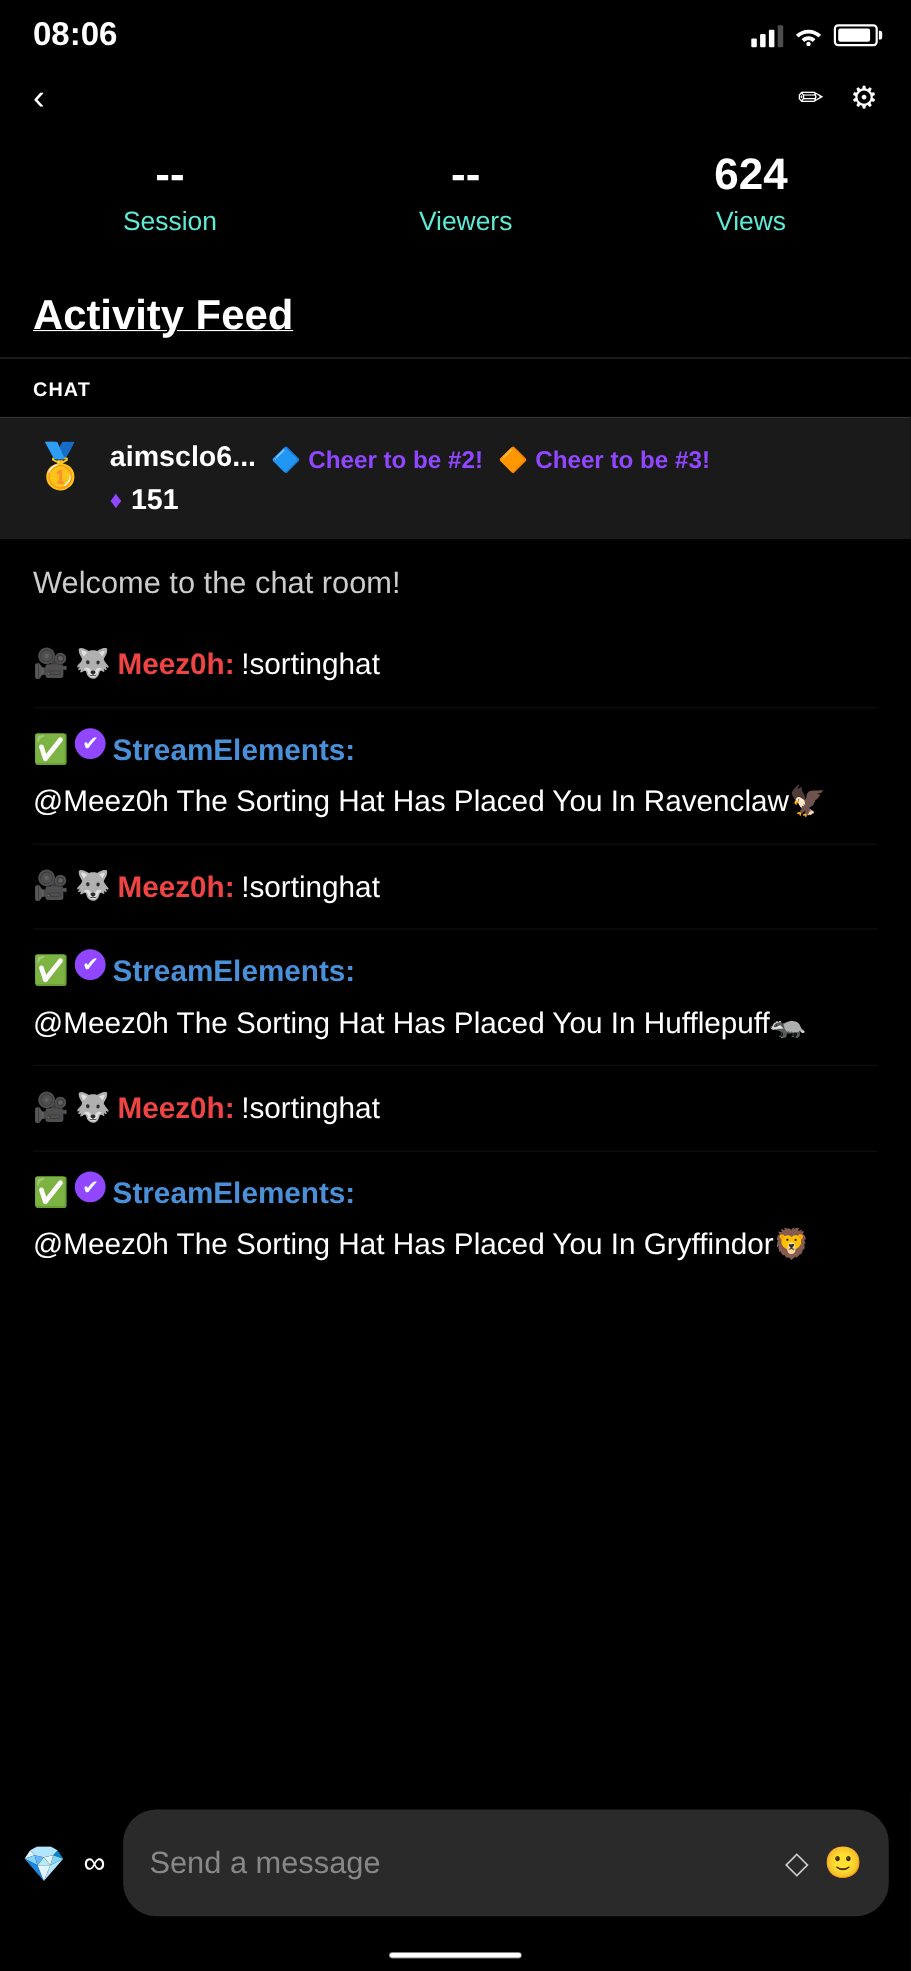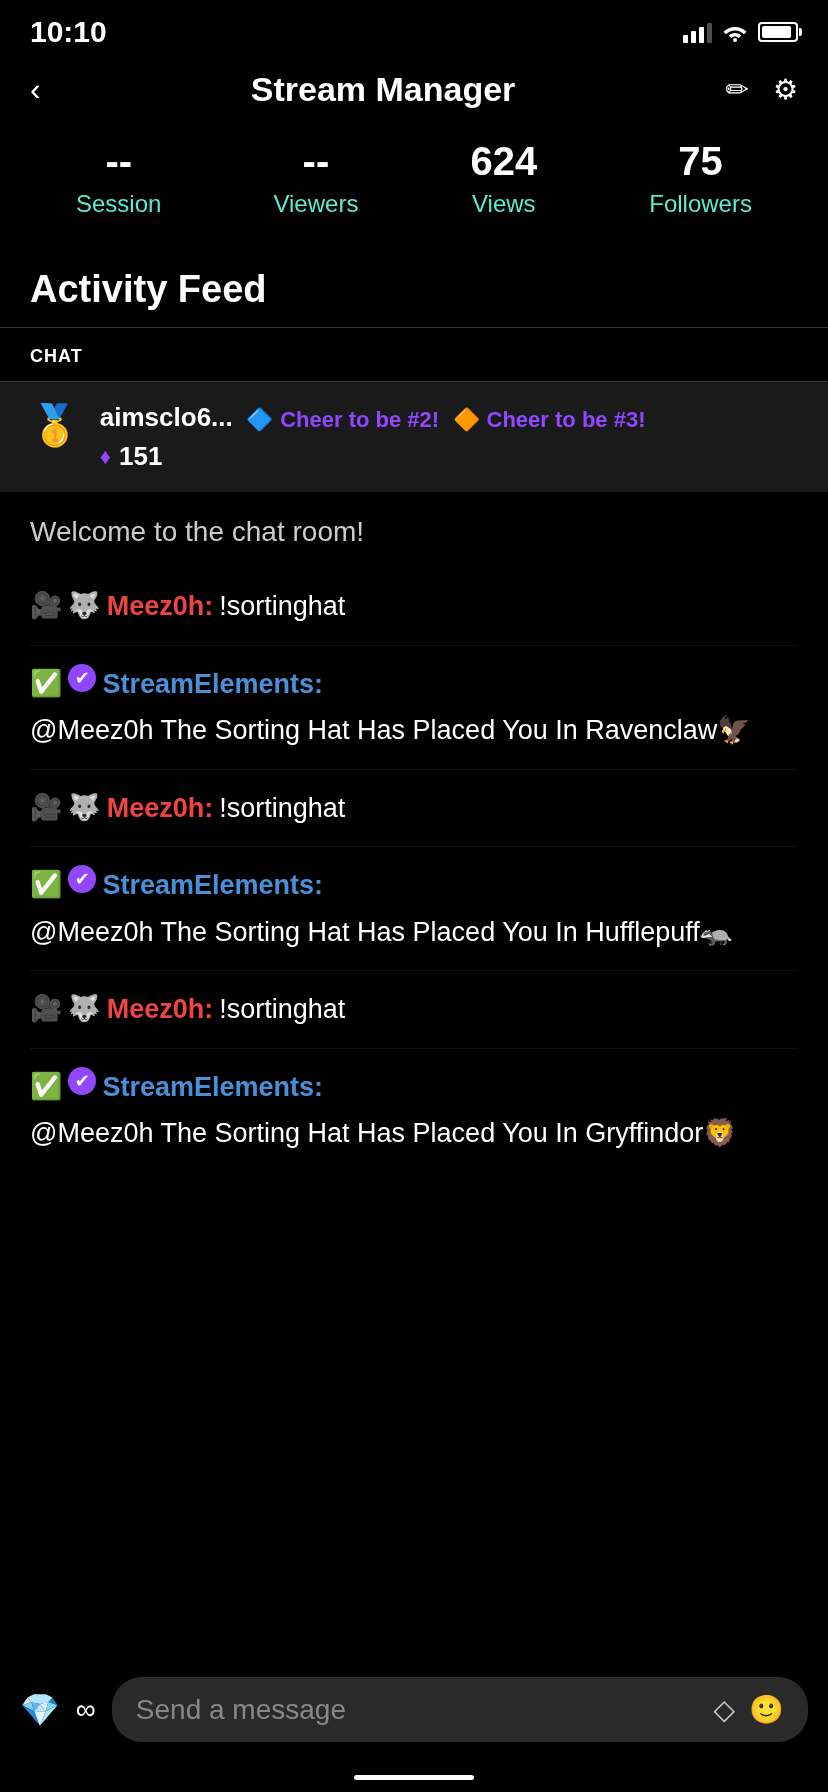--- a/index.html
+++ b/index.html
@@ -124,20 +124,21 @@
     .stat-label {
       font-size: 24px;
       color: #5eead4;
       margin-top: 6px;
       display: block;
     }
 
     
     .activity-feed-header {
       padding: 20px 12px 16px 30px;
+      text-decoration: underline;
     }
     .activity-feed-title {
       font-size: 38px;
       font-weight: 800;
       color: #fff;
     }
     .divider {
       height: 1px;
       background: #333;
       margin: 0 0 0 0;
@@ -271,21 +272,21 @@
     .infinity-icon {
       font-size: 28px;
       color: #fff;
     }
     .message-input-container {
       flex: 1;
       background: #2a2a2a;
       border-radius: 30px;
       display: flex;
       align-items: center;
-      padding: 16px 24px;
+      padding: 32px 24px;
       gap: 14px;
     }
     .message-input-placeholder {
       flex: 1;
       font-size: 28px;
       color: #888;
     }
     .input-action-icon {
       font-size: 28px;
       color: #ccc;
@@ -301,64 +302,59 @@
       width: 120px;
       height: 5px;
       background: #fff;
       border-radius: 3px;
     }
   </style>
 </head>
 <body>
 
 <div class="status-bar">
-  <span class="status-time">10:10</span>
+  <span class="status-time">08:06</span>
   <div class="status-icons">
     <div class="signal-bars">
       <span></span>
         <span></span>
         <span></span>
         <span></span>
     </div>
     <svg class="wifi-icon" viewBox="0 0 26 20" fill="white">
       <path d="M13 5C8.5 5 4.5 6.8 1.5 9.7L4 12.2C6.4 9.9 9.5 8.5 13 8.5s6.6 1.4 9 3.7l2.5-2.5C21.5 6.8 17.5 5 13 5z"></path>
       <path d="M13 11c-2.5 0-4.7 1-6.3 2.6l2.5 2.5c1-1 2.4-1.6 3.8-1.6s2.8.6 3.8 1.6l2.5-2.5C17.7 12 15.5 11 13 11z"></path>
       <circle cx="13" cy="18" r="2"></circle>
     </svg>
     <div class="battery-icon">
       <div class="battery-fill"></div>
     </div>
   </div>
 </div>
 
 <div class="header">
   <span class="back-btn">‹</span>
-  <span class="header-title">Stream Manager</span>
   <div class="header-actions">
     <span class="header-icon">✏</span>
     <span class="header-icon">⚙</span>
   </div>
 </div>
 
 <div class="stats-row">
   <div class="stat-item">
     <span class="stat-value">--</span>
     <span class="stat-label">Session</span>
   </div>
   <div class="stat-item">
     <span class="stat-value">--</span>
     <span class="stat-label">Viewers</span>
   </div>
   <div class="stat-item">
     <span class="stat-value">624</span>
     <span class="stat-label">Views</span>
-  </div>
-  <div class="stat-item">
-    <span class="stat-value">75</span>
-    <span class="stat-label">Followers</span>
   </div>
 </div>
 
 <div class="activity-feed-header">
   <span class="activity-feed-title">Activity Feed</span>
 </div>
 <div class="divider"></div>
 
 <div class="chat-section-label">CHAT</div>
 <div class="chat-divider"></div>

